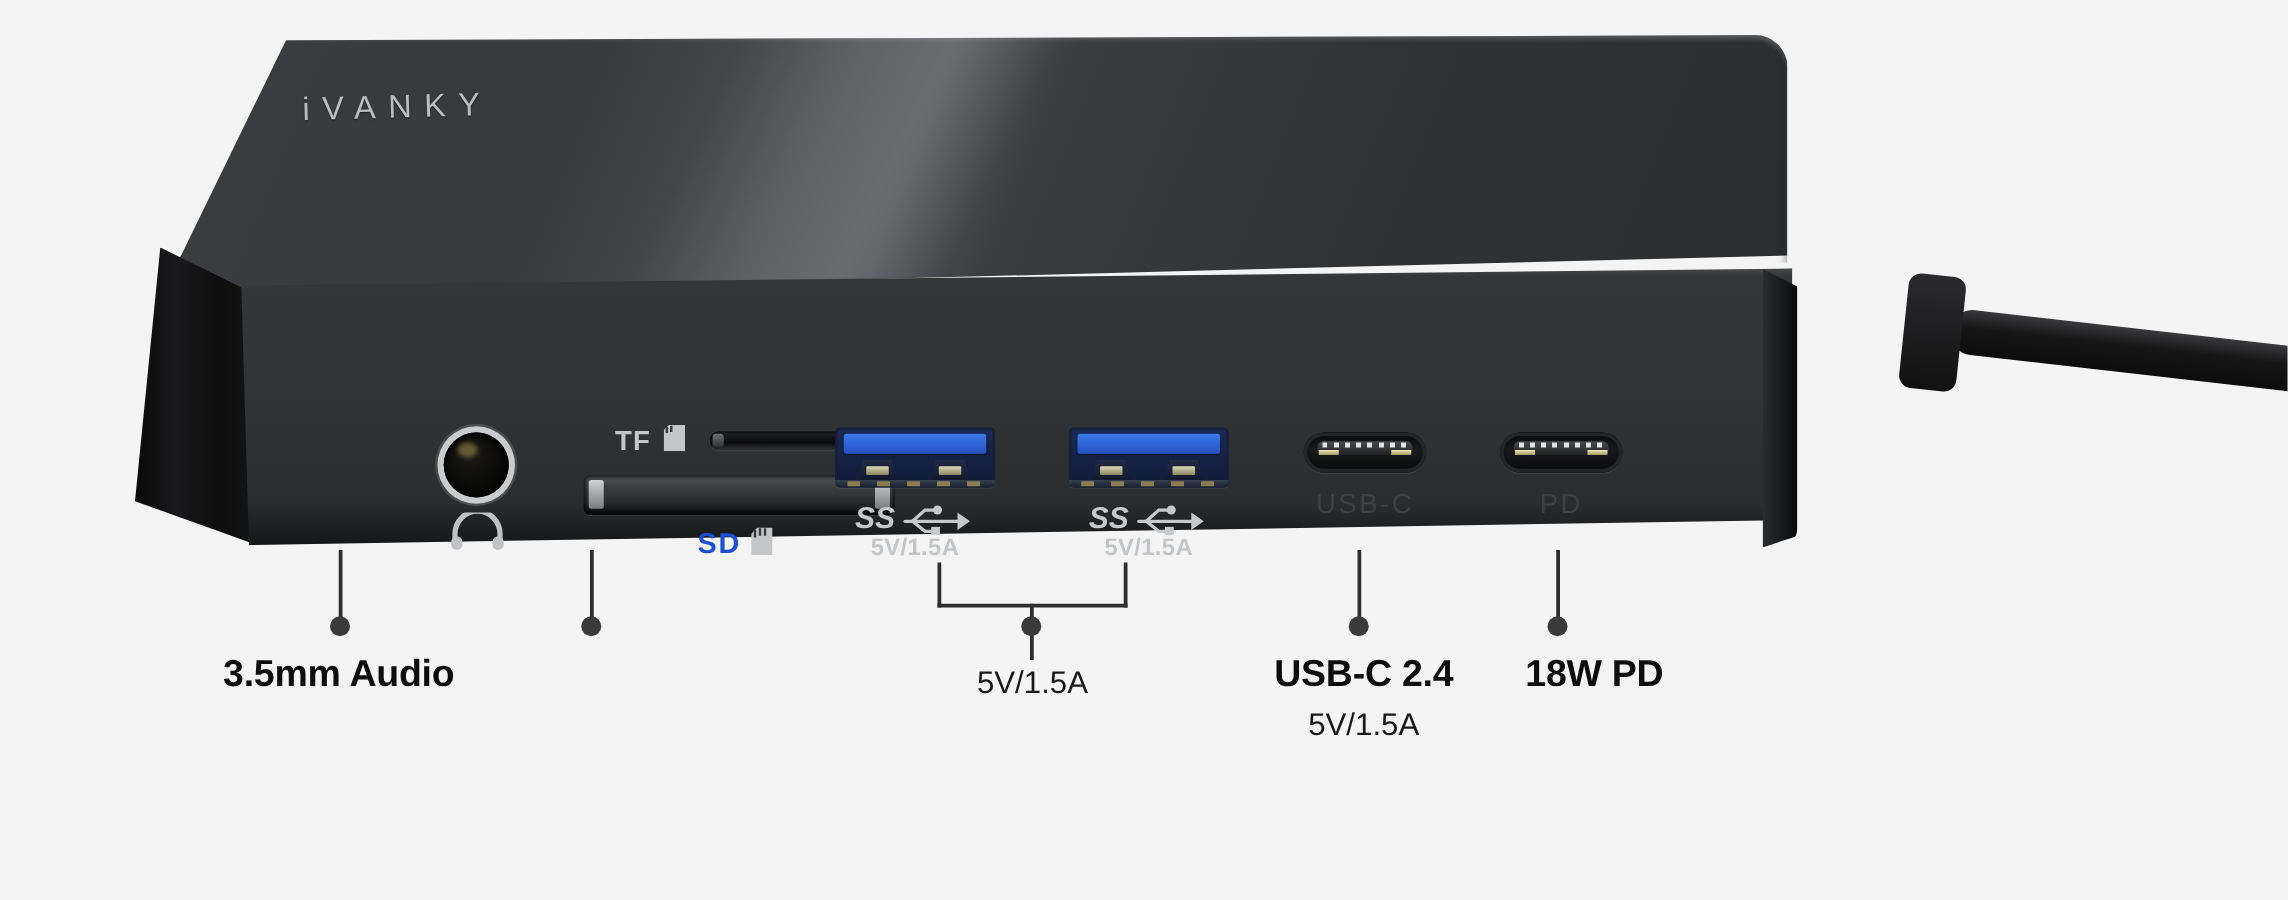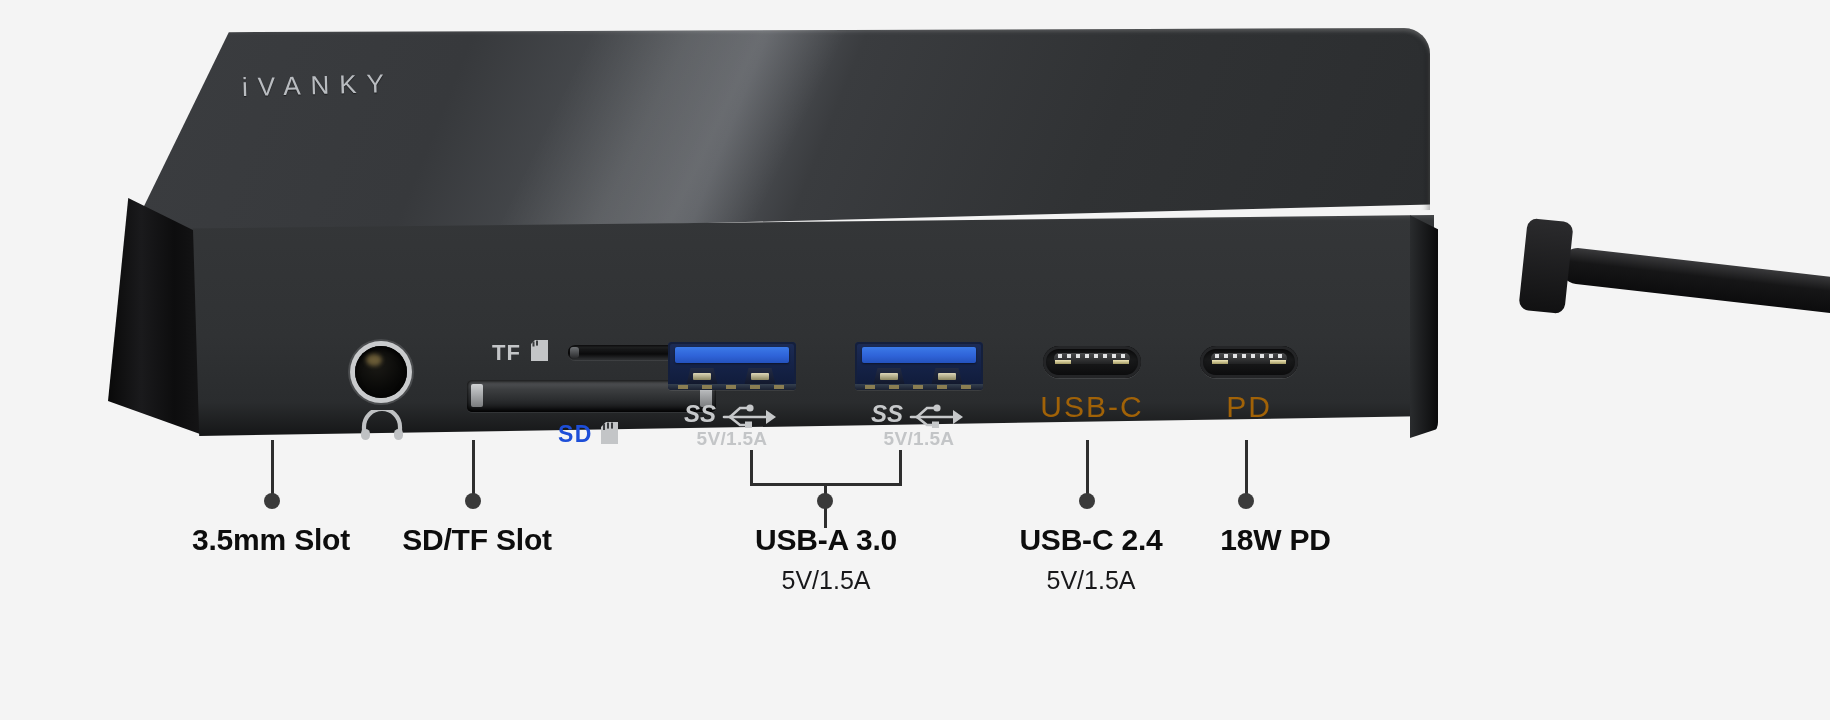--- a/index.html
+++ b/index.html
@@ -181,21 +181,21 @@
   .usbc .cpins{
     position:absolute;left:15px;top:8px;width:68px;height:4px;
     background:repeating-linear-gradient(90deg,#e2e3e5 0 4px,transparent 4px 9px);
   }
   .usbc .cgold-l,.usbc .cgold-r{
     position:absolute;top:14px;width:16px;height:4px;background:linear-gradient(180deg,#efe6b8,#a39a63);
   }
   .usbc .cgold-l{left:12px;} .usbc .cgold-r{right:12px;}
   .c-label{
     position:absolute;width:160px;text-align:center;
-    font-size:30px;font-weight:400;letter-spacing:2px;color:#a16207;
+    font-size:22px;font-weight:400;letter-spacing:2px;color:#404040;
   }
 
   
   .lead{position:absolute;width:3px;background:#2e2e2e;}
   .dot{position:absolute;width:16px;height:16px;border-radius:50%;background:#3a3a3a;}
   .bracket{position:absolute;}
   .bracket .bar{position:absolute;height:3px;background:#2e2e2e;}
   .bracket .arm{position:absolute;width:3px;background:#2e2e2e;}
 
   .caption{position:absolute;text-align:center;}
@@ -341,29 +341,25 @@
   </div>
   <div class="dot" style="left:817px;top:493px;"></div>
 
   <div class="lead" style="left:1086px;top:440px;height:58px;"></div>
   <div class="dot" style="left:1079px;top:493px;"></div>
 
   <div class="lead" style="left:1245px;top:440px;height:58px;"></div>
   <div class="dot" style="left:1238px;top:493px;"></div>
 
   <div class="caption" style="left:111px;top:523px;width:320px;">
-    <div class="ctitle">3.5mm Slot</div>
-  </div>
-
-  <div class="caption" style="left:332px;top:523px;width:290px;">
-    <div class="ctitle">SD/TF Slot</div>
-  </div>
+    <div class="ctitle">3.5mm Audio</div>
+  </div>
+
 
   <div class="caption" style="left:681px;top:523px;width:290px;">
-    <div class="ctitle">USB-A 3.0</div>
     <div class="csub">5V/1.5A</div>
   </div>
 
   <div class="caption" style="left:946px;top:523px;width:290px;">
     <div class="ctitle">USB-C 2.4</div>
     <div class="csub">5V/1.5A</div>
   </div>
 
   <div class="caption" style="left:1168px;top:523px;width:215px;">
     <div class="ctitle">18W PD</div>

